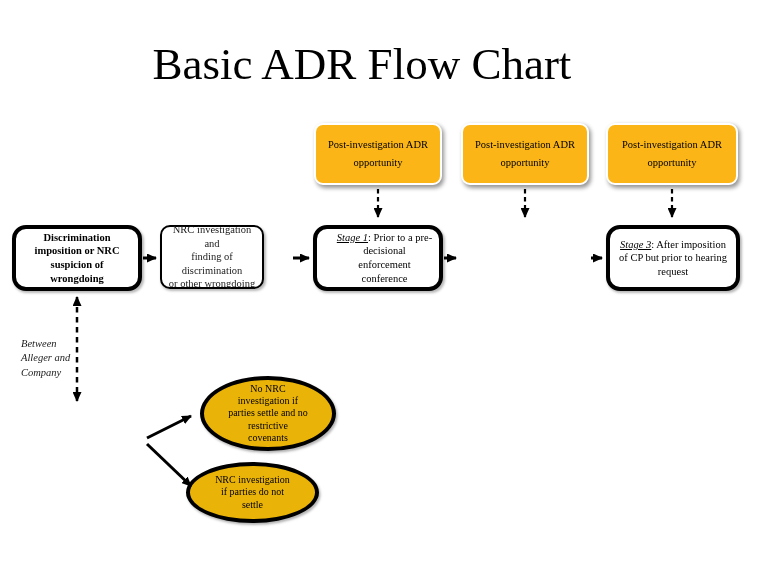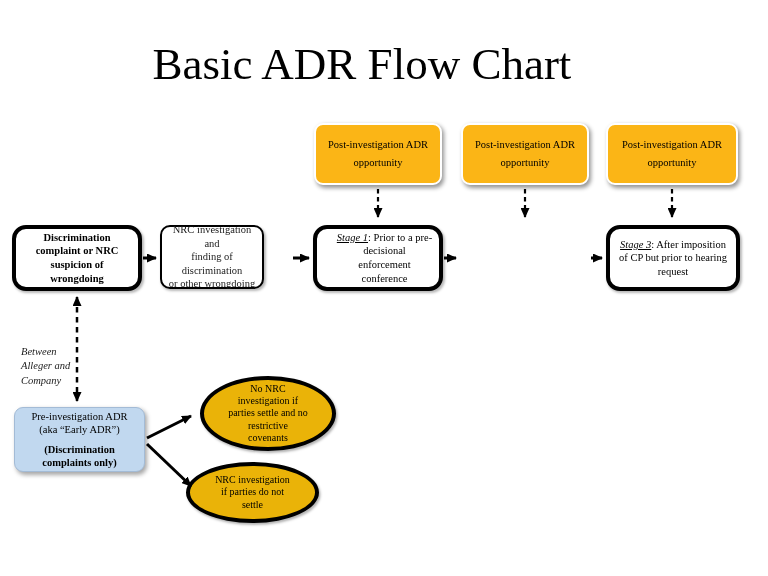--- a/index.html
+++ b/index.html
@@ -44,21 +44,21 @@
   
   .ellipse{
     position:absolute;box-sizing:border-box;background:#eab308;
     border:4px solid #000;border-radius:50%;
     display:flex;align-items:center;justify-content:center;text-align:center;
     font-size:10px;line-height:1.24;
     box-shadow:1.5px 2px 2.5px rgba(0,0,0,0.3);
   }
   .between{
     position:absolute;left:21px;top:337px;width:72px;
-    font-style:italic;font-size:10.5px;line-height:1.38;text-align:left;color:#1a1a1a;margin-top:8px;
+    font-style:italic;font-size:10.5px;line-height:1.38;text-align:left;color:#1a1a1a;
   }
   svg.arrows{position:absolute;left:0;top:0;pointer-events:none;}
 </style>
 </head>
 <body>
 
 <div id="slide">
 
   <h1 class="title">Basic ADR Flow Chart</h1>
 
@@ -70,21 +70,21 @@
     <span class="preline">Post-investigation ADR
 opportunity</span>
   </div>
   <div class="adr" style="left:606px;width:132px;">
     <span class="preline">Post-investigation ADR
 opportunity</span>
   </div>
 
   <div class="box bold" style="left:12px;top:225px;width:130px;height:66px;">
     <span class="preline">Discrimination
-complaint or NRC
+imposition or NRC
 suspicion of
 wrongdoing</span>
   </div>
 
   <div class="box thin" style="left:160px;top:225px;width:104px;height:64px;">
     <span class="preline">NRC investigation and
 finding of discrimination
 or other wrongdoing</span>
   </div>
 
@@ -94,26 +94,20 @@
 
 
   <div class="box" style="left:606px;top:225px;width:134px;height:66px;">
     <span><span class="stage-name">Stage 3</span><span>: After imposition of CP but prior to hearing request</span></span>
   </div>
 
   <div class="between preline">Between
 Alleger and
 Company</div>
 
-  <div class="blue">
-    <span>Pre-investigation ADR</span>
-    <span>(aka “Early ADR”)</span>
-    <span class="emph preline">(Discrimination
-complaints only)</span>
-  </div>
 
   <div class="ellipse" style="left:200px;top:376px;width:136px;height:75px;">
     <span class="preline">No NRC
 investigation if
 parties settle and no
 restrictive
 covenants</span>
   </div>
   <div class="ellipse" style="left:186px;top:462px;width:133px;height:61px;">
     <span class="preline">NRC investigation

